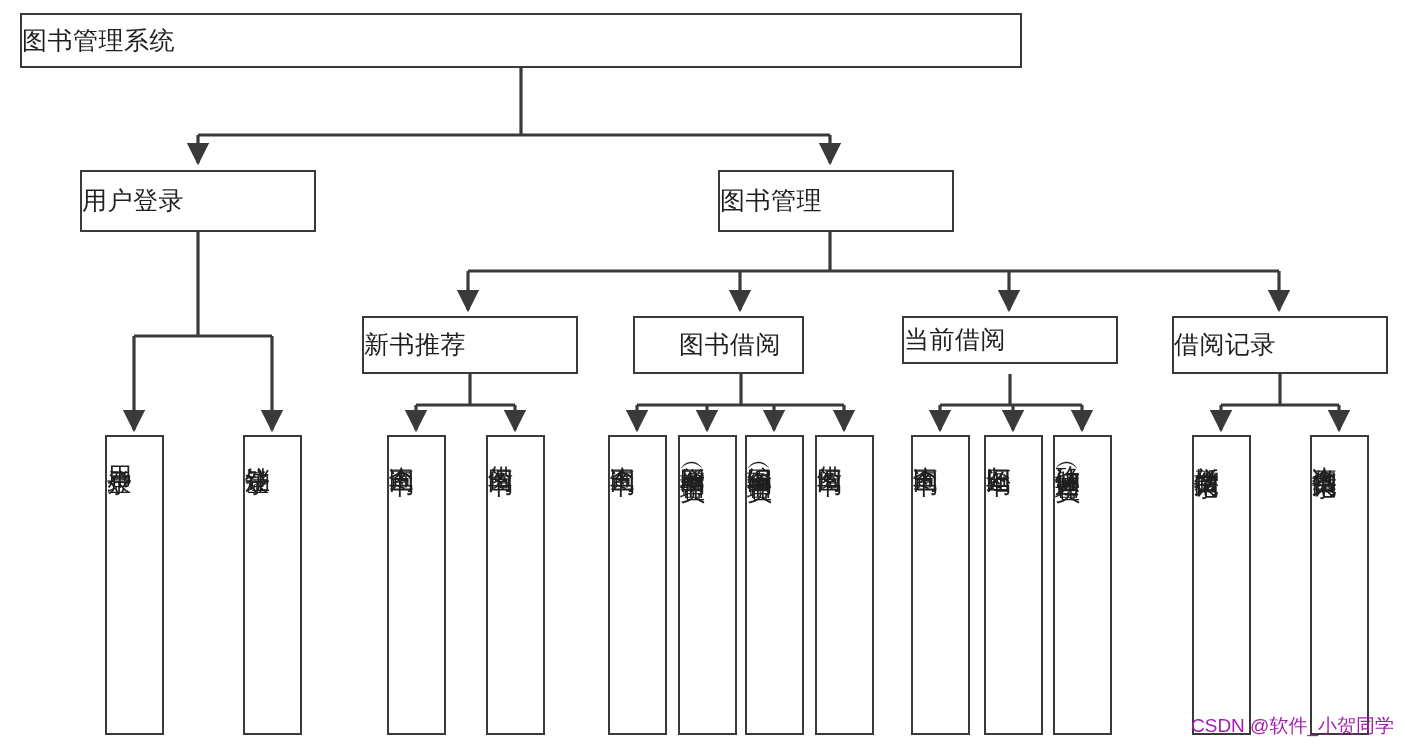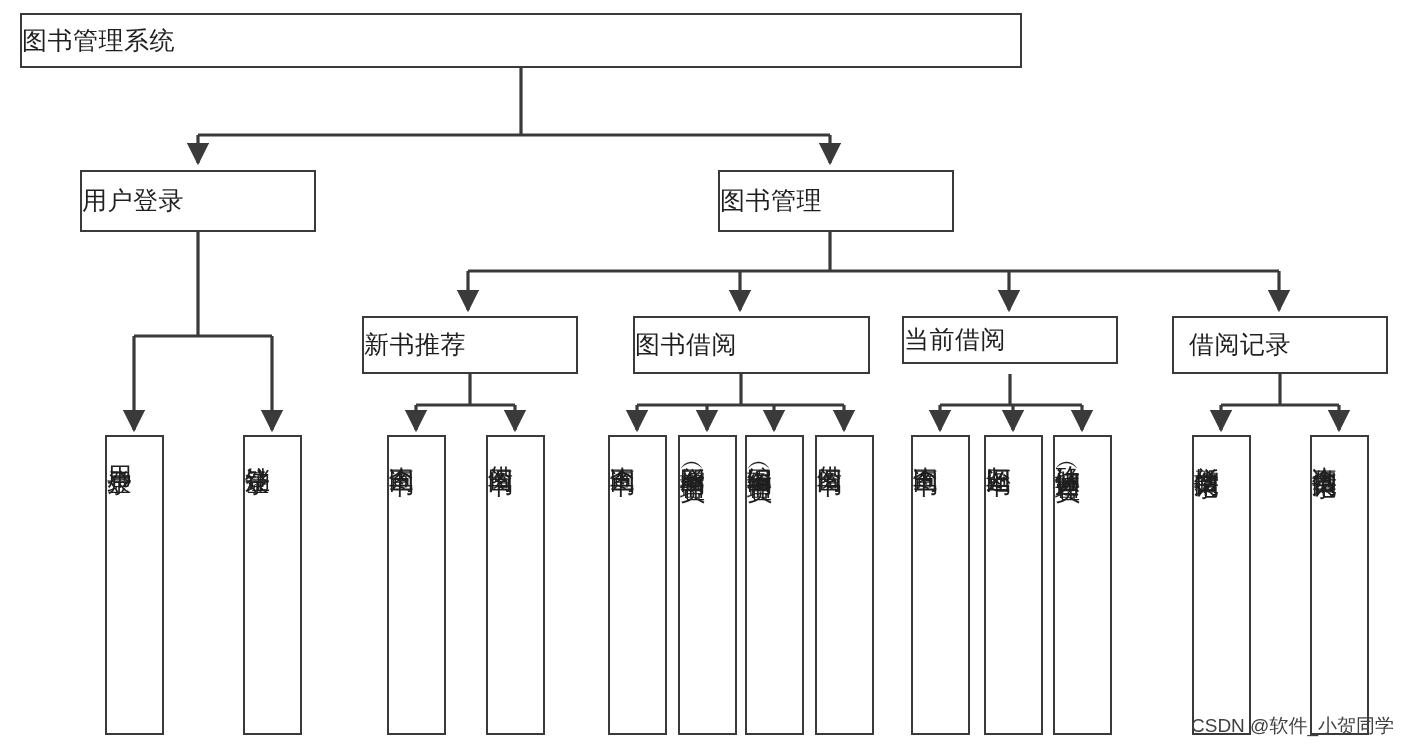--- a/index.html
+++ b/index.html
@@ -52,21 +52,21 @@
     text-orientation: upright;
     font-size: 25px;
     letter-spacing: 2px;
     line-height: 1;
   }
   #watermark {
     position: absolute;
     left: 1191px;
     top: 713px;
     font-size: 19px;
-    color: #404040;
+    color: #a21caf;
     white-space: nowrap;
     z-index: 3;
     font-family: "Liberation Sans", "DejaVu Sans", sans-serif;
   }
 </style>
 </head>
 <body>
 
 <div id="canvas">
 
@@ -139,27 +139,27 @@
   <div class="node horiz" style="left: 80px; top: 170px; width: 236px; height: 62px;">
     <span class="node-label">用户登录</span>
   </div>
   <div class="node horiz" style="left: 718px; top: 170px; width: 236px; height: 62px;">
     <span class="node-label">图书管理</span>
   </div>
 
   <div class="node horiz" style="left: 362px; top: 316px; width: 216px; height: 58px;">
     <span class="node-label">新书推荐</span>
   </div>
-  <div class="node horiz" style="left: 633px; top: 316px; width: 237px; height: 58px;">
+  <div class="node horiz" style="left: 633px; top: 316px; width: 171px; height: 58px; padding-left: 44px;">
     <span class="node-label">图书借阅</span>
   </div>
   <div class="node horiz" style="left: 902px; top: 316px; width: 216px; height: 48px;">
     <span class="node-label">当前借阅</span>
   </div>
-  <div class="node horiz" style="left: 1172px; top: 316px; width: 216px; height: 58px; padding-left: 15px;">
+  <div class="node horiz" style="left: 1172px; top: 316px; width: 216px; height: 58px;">
     <span class="node-label">借阅记录</span>
   </div>
 
   <div class="node vert" style="left: 105px; top: 435px; width: 59px; height: 300px;">
     <span class="node-label">用户登录</span>
   </div>
   <div class="node vert" style="left: 243px; top: 435px; width: 59px; height: 300px;">
     <span class="node-label">注销登录</span>
   </div>
   <div class="node vert" style="left: 387px; top: 435px; width: 59px; height: 300px;">

